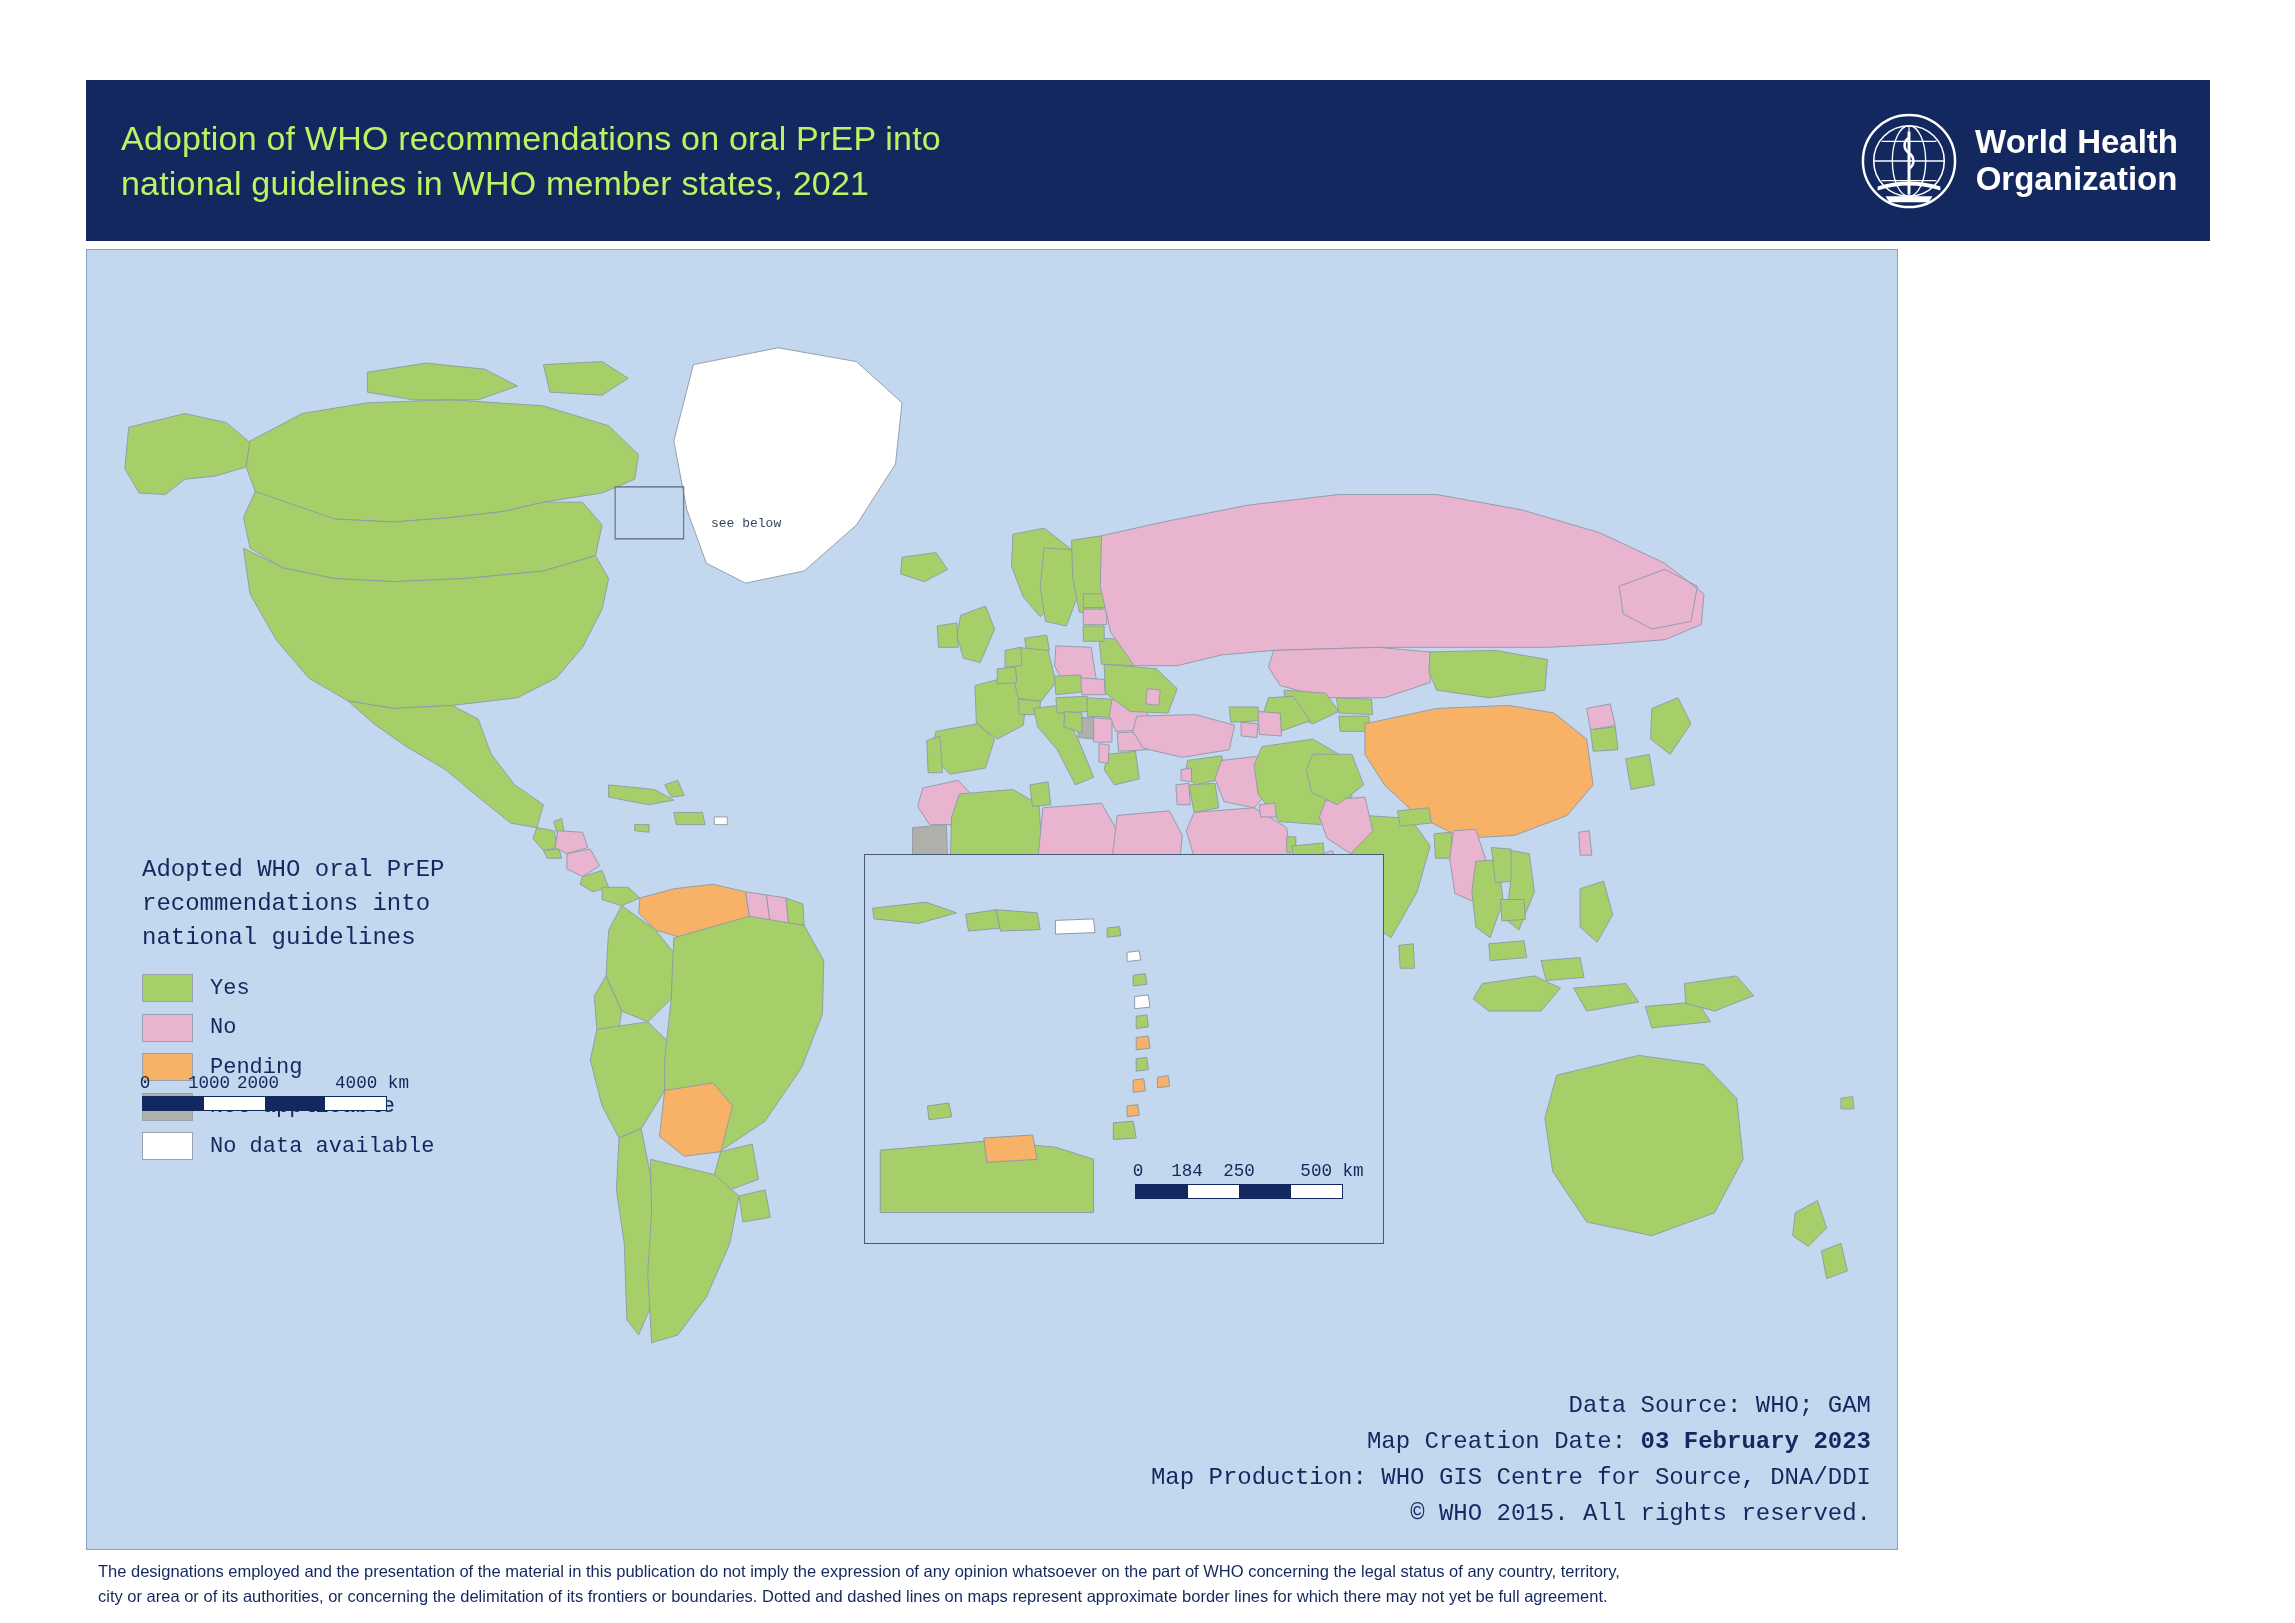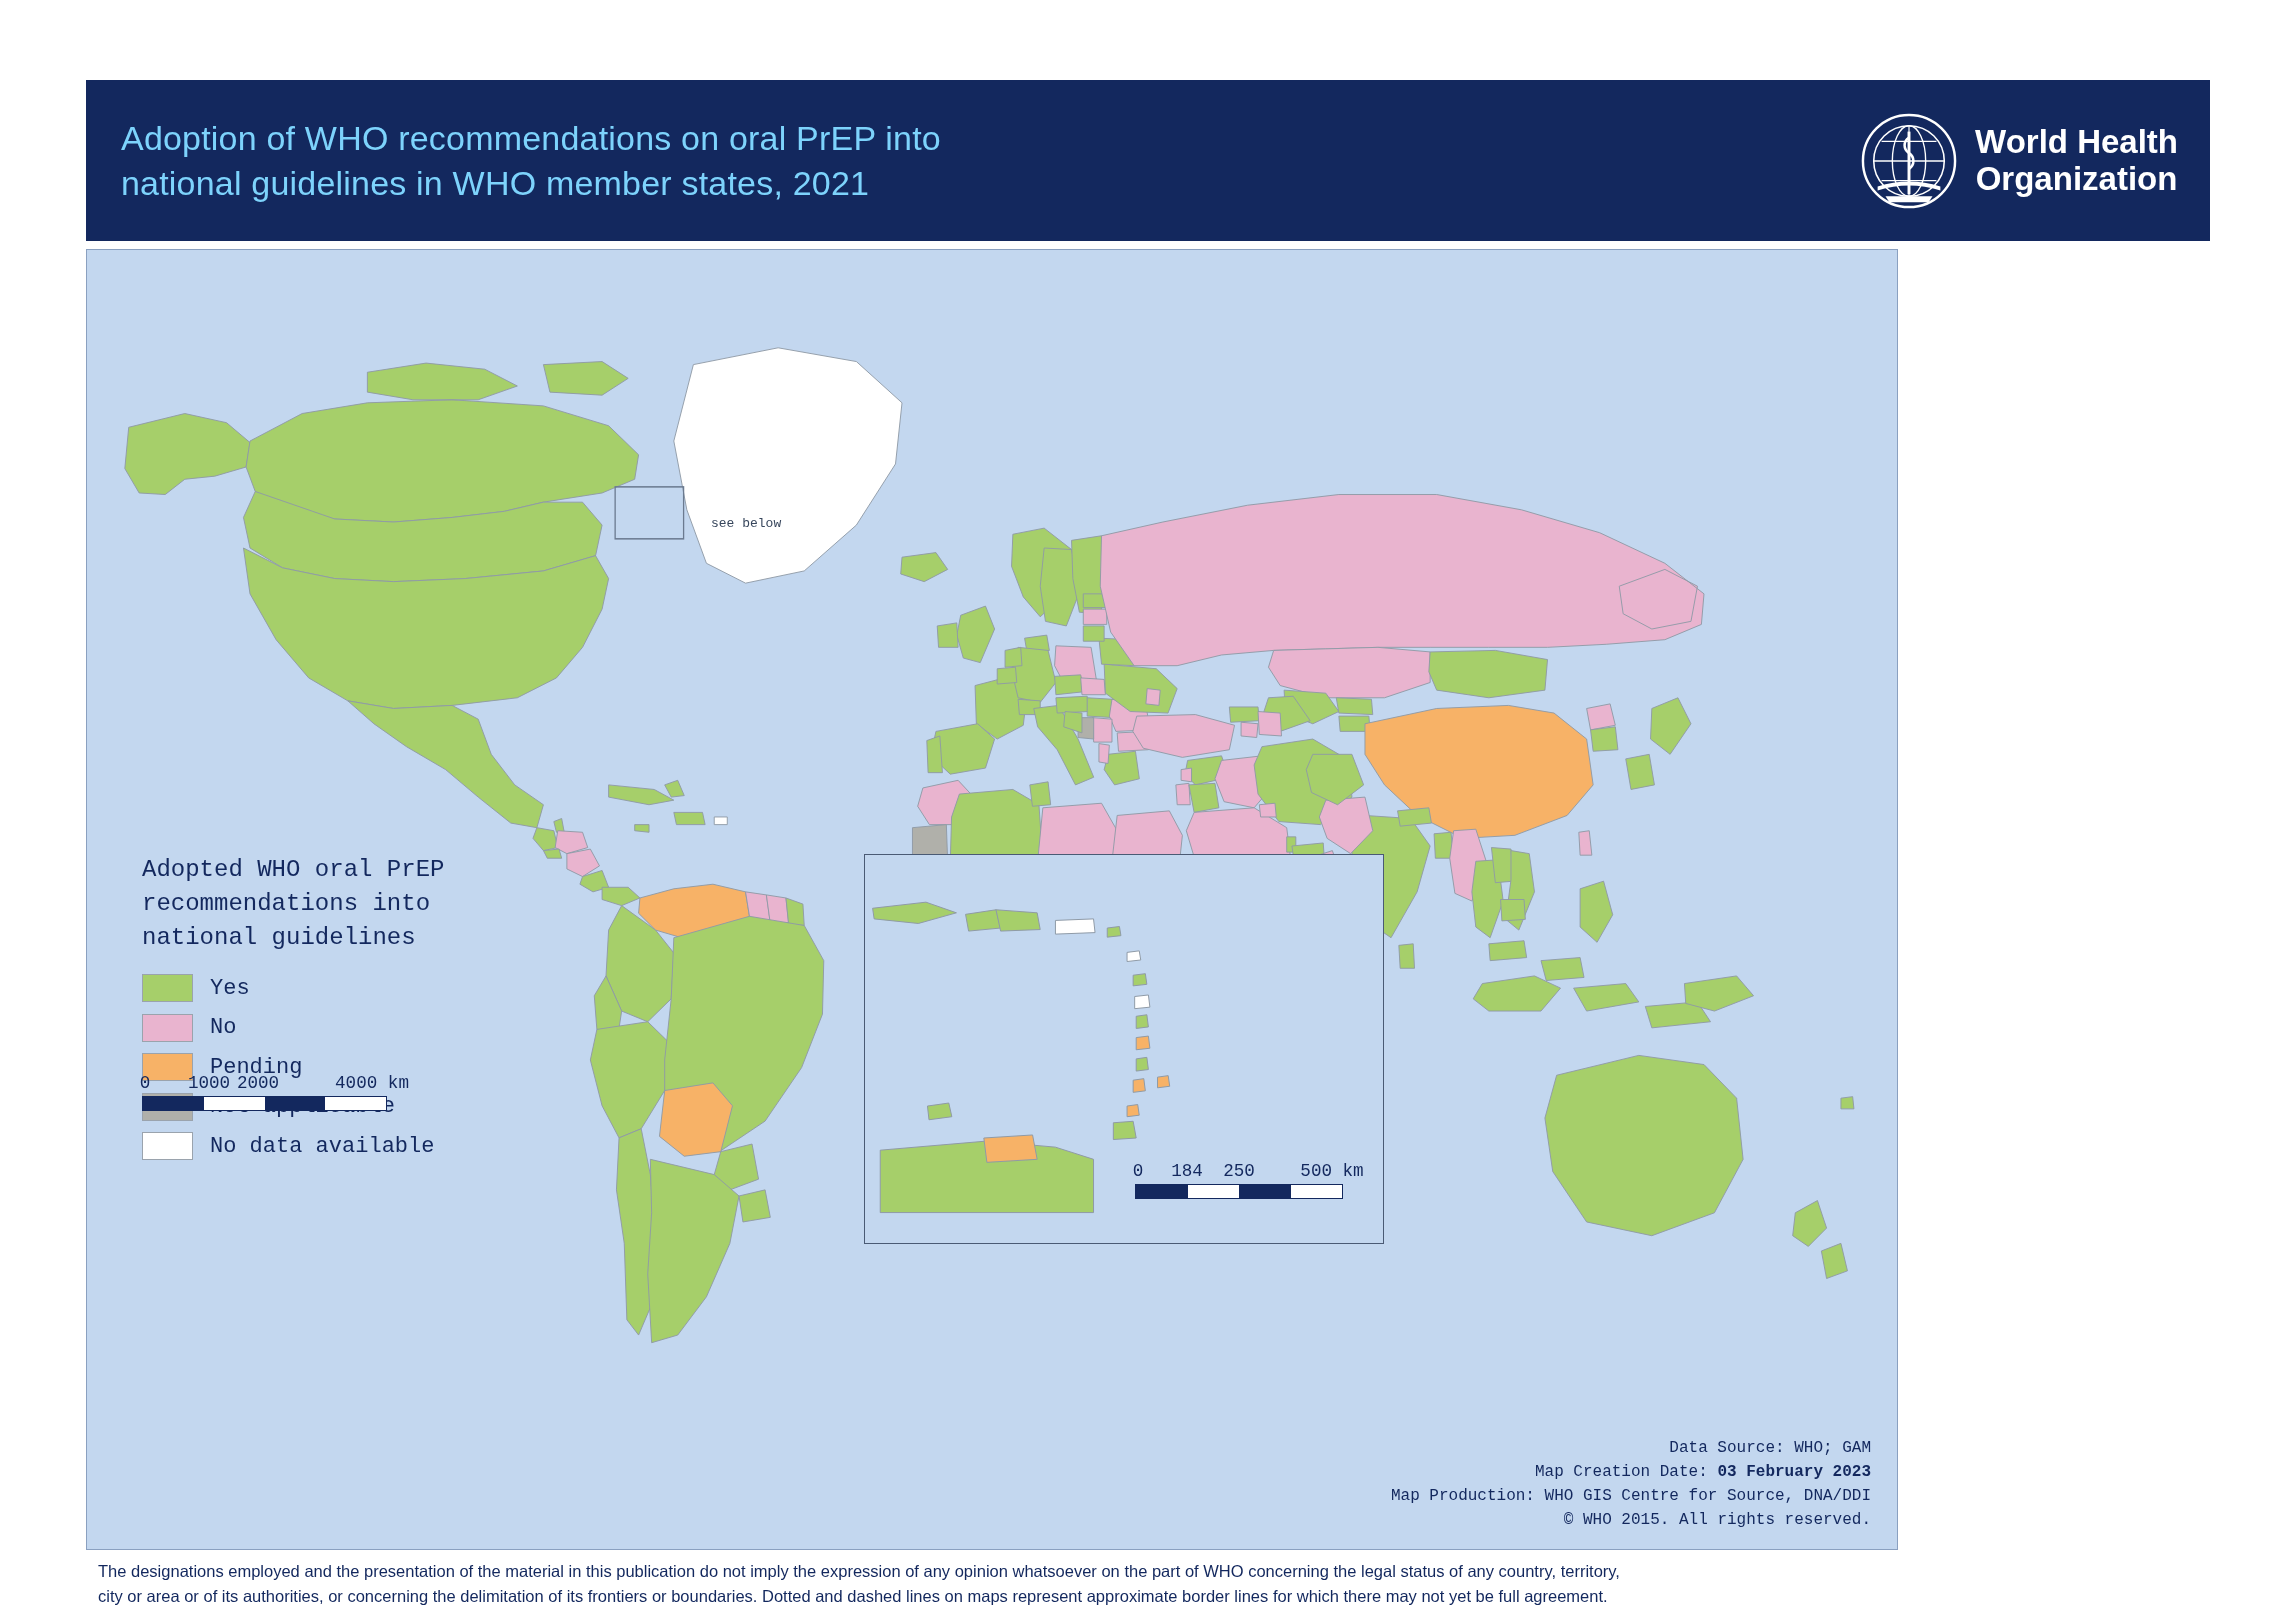--- a/index.html
+++ b/index.html
@@ -30,21 +30,21 @@
     height: 161px;
     background: #0a2463;
     background: #13285e;
     display: flex;
     align-items: center;
     justify-content: space-between;
     box-sizing: border-box;
     padding: 0 32px 0 35px;
   }
   .header-title {
-    color: #7dd3fc;
+    color: #bef264;
     font-size: 34px;
     line-height: 1.30;
     font-weight: 400;
     letter-spacing: 0.2px;
     max-width: 1301px;
   }
   .header-title .line { display: block; }
   .who-logo {
     display: flex;
     align-items: center;
@@ -167,21 +167,21 @@
     font-size: 13px;
     color: #37465c;
   }
   
   .credits {
     position: absolute;
     right: 26px;
     bottom: 17px;
     text-align: right;
     color: #13285e;
-    font-size: 16px;
+    font-size: 24px;
     line-height: 1.50;
   }
   .credits b { font-weight: bold; }
   
   .disclaimer {
     position: absolute;
     left: 98px;
     top: 1559px;
     width: 1553px;
     color: #13285e;

